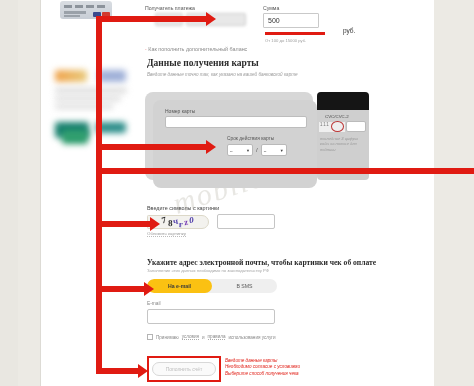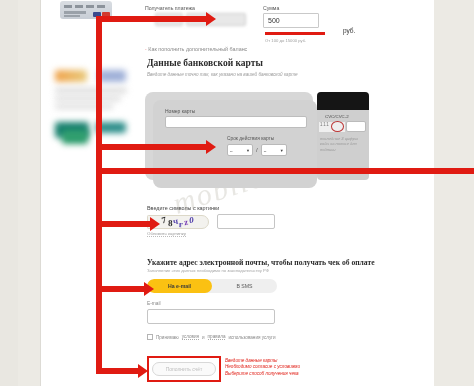--- a/index.html
+++ b/index.html
@@ -219,21 +219,21 @@
       <div class="sum-underline"></div>
       <div class="rub">руб.</div>
       <div class="sum-hint">От 100 до 15000 руб.</div>
     </div>
 
     <div class="link-balance">
       <span class="dot">·</span>
       <span>Как пополнить дополнительный баланс</span>
     </div>
 
-    <div class="h2">Данные банковской карты</div>
+    <div class="h2">Данные получения карты</div>
     <div class="h2-sub">Введите данные точно так, как указано на вашей банковской карте</div>
 
     <div class="card-panel"></div>
     <div class="card-panel-2">
       <div class="cp-label">Номер карты</div>
       <div class="cp-input"></div>
       <div class="exp-label">Срок действия карты</div>
       <div class="exp-row">
         <div class="sel">
           <span class="cv">--</span>
@@ -261,21 +261,21 @@
         <span class="cap-ch" style="color: rgb(43, 43, 43); transform: rotate(-12deg) translateY(-2px);">7</span>
         <span class="cap-ch" style="color: rgb(43, 43, 43); transform: rotate(1deg) translateY(1px);">8</span>
         <span class="cap-ch" style="color: rgb(91, 74, 176); transform: rotate(-10deg) translateY(-1px);">ч</span>
         <span class="cap-ch" style="color: rgb(91, 74, 176); transform: rotate(3deg) translateY(2px);">ғ</span>
         <span class="cap-ch" style="color: rgb(122, 63, 181); transform: rotate(-8deg) translateY(0px);">z</span>
         <span class="cap-ch" style="color: rgb(91, 74, 176); transform: rotate(5deg) translateY(-2px);">0</span>
       </div>
     <div class="cap-input"></div>
     <div class="cap-refresh">Обновить картинку</div>
 
-    <div class="h3">Укажите адрес электронной почты, чтобы получать чек об оплате</div>
+    <div class="h3">Укажите адрес электронной почты, чтобы картинки чек об оплате</div>
     <div class="h3-sub">Заполнение этих данных необходимо по законодательству РФ</div>
 
     <div class="toggle">
       <div class="tg active">На e-mail</div>
       <div class="tg">В SMS</div>
     </div>
 
     <div class="em-label">E-mail</div>
     <div class="em-input"></div>
 

